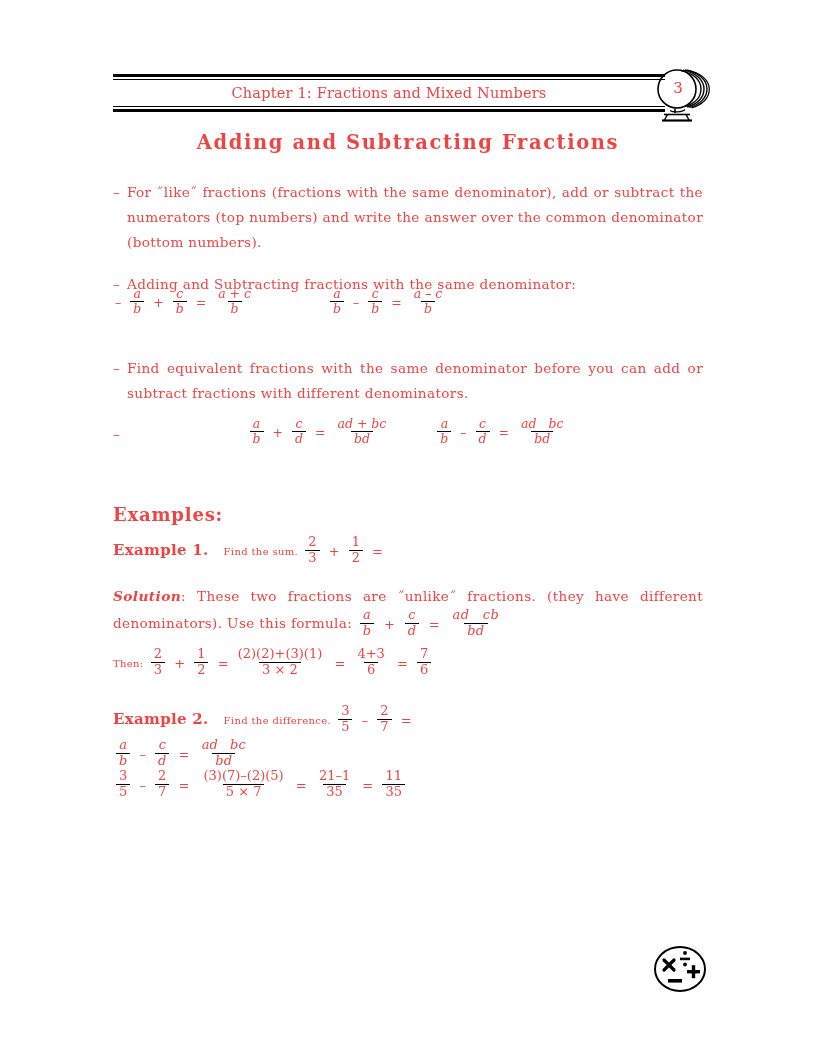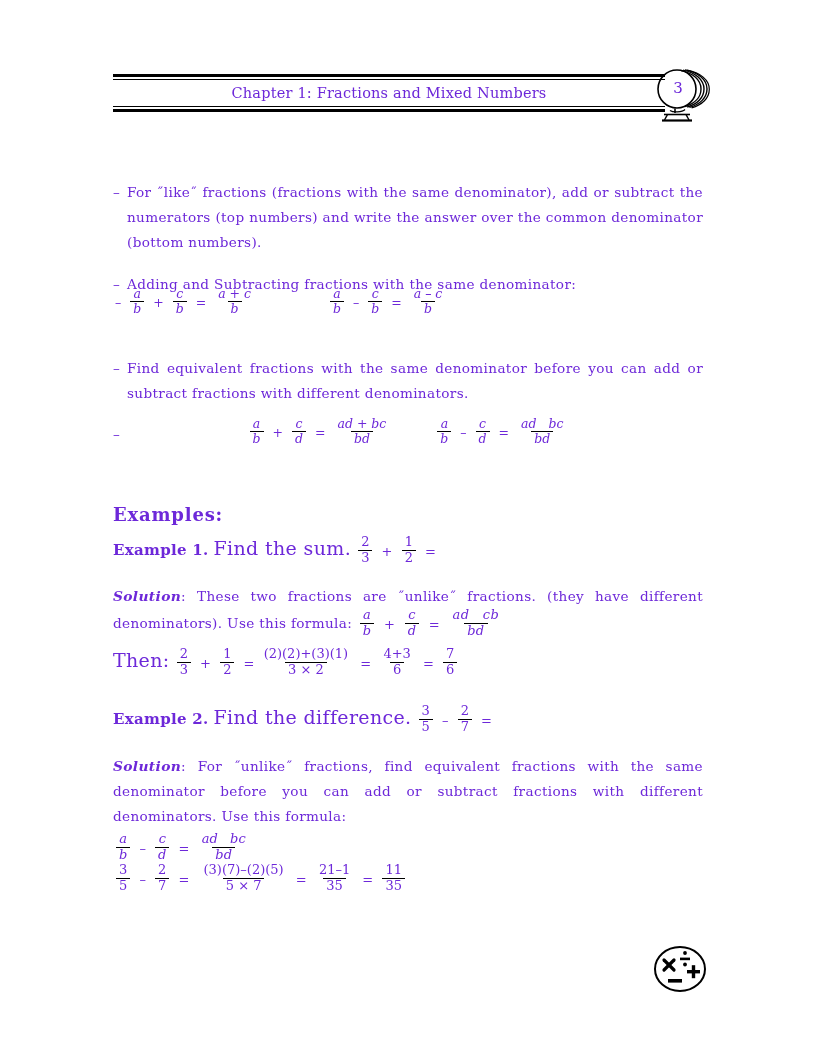--- a/index.html
+++ b/index.html
@@ -6,21 +6,21 @@
     margin: 0;
     padding: 0;
     background: #ffffff;
   }
   .page {
     position: relative;
     width: 816px;
     height: 1056px;
     background: #ffffff;
     font-family: "DejaVu Serif", "Liberation Serif", serif;
-    color: #6d28d9;
+    color: #ef4444;
     overflow: hidden;
   }
 
   
   .header {
     position: absolute;
     left: 113px;
     top: 74px;
     width: 552px;
   }
@@ -158,23 +158,23 @@
     top: 504px;
     font-size: 18px;
     font-weight: bold;
     letter-spacing: 0.8px;
   }
   .ex-block { position: absolute; left: 113px; width: 590px; }
   .ex-label {
     font-weight: bold;
     font-size: 15px;
     letter-spacing: 0.3px;
-    margin-right: 5px;
-  }
-  .ex-prompt { font-size: 19px; letter-spacing: 0.35px; }
+    margin-right: 15px;
+  }
+  .ex-prompt { font-size: 10px; letter-spacing: 0.35px; }
   .sol-label {
     font-weight: bold;
     font-style: italic;
     font-size: 13.8px;
   }
   .sol-text {
     font-size: 13.6px;
     line-height: 25px;
     letter-spacing: 0.35px;
     text-align: justify;
@@ -251,20 +251,21 @@
       <path d="M24 42.5 L24 47" fill="none" stroke="#000" stroke-width="1.6"></path>
       <path d="M13 48.5 L39 48.5" fill="none" stroke="#000" stroke-width="1.6"></path>
       <path d="M16.5 48.5 L13.5 54" fill="none" stroke="#000" stroke-width="1.5"></path>
       <path d="M35 48.5 L38 54" fill="none" stroke="#000" stroke-width="1.5"></path>
       <path d="M11 54.5 L41 54.5" fill="none" stroke="#000" stroke-width="2.2"></path>
       <path d="M19 44.5 C22 46.5 31 46.5 34 43.5" fill="none" stroke="#000" stroke-width="1.3"></path>
     </svg>
   </div>
   <div class="page-num">3</div>
 
+  <div class="page-title">Adding and Subtracting Fractions</div>
 
   <div class="body-wrap">
     <div class="bullet">
       <span class="dash">–</span>
       <span>For ˝like˝ fractions (fractions with the same denominator), add or subtract the numerators (top numbers) and write the answer over the common denominator (bottom numbers).</span>
     </div>
     <div class="bullet nojust" style="margin-top:17px;">
       <span class="dash">–</span>
       <span>Adding and Subtracting fractions with the same denominator:</span>
     </div>
@@ -426,24 +427,20 @@
         <span class="den">5</span>
       </span>
       <span class="op">–</span>
       <span class="frac up">
         <span class="num">2</span>
         <span class="den">7</span>
       </span>
       <span class="op">=</span>
     </div>
 
-    <div class="sol-text" style="margin-top:19px;">
-      <span class="sol-label">Solution</span><span>:</span>
-      <span>For ˝unlike˝ fractions, find equivalent fractions with the same denominator before you can add or subtract fractions with different denominators. Use this formula:</span>
-    </div>
 
     <div class="mathline" style="margin-top:4px;">
       <span class="frac">
         <span class="num">a</span>
         <span class="den">b</span>
       </span>
       <span class="op">–</span>
       <span class="frac">
         <span class="num">c</span>
         <span class="den">d</span>

